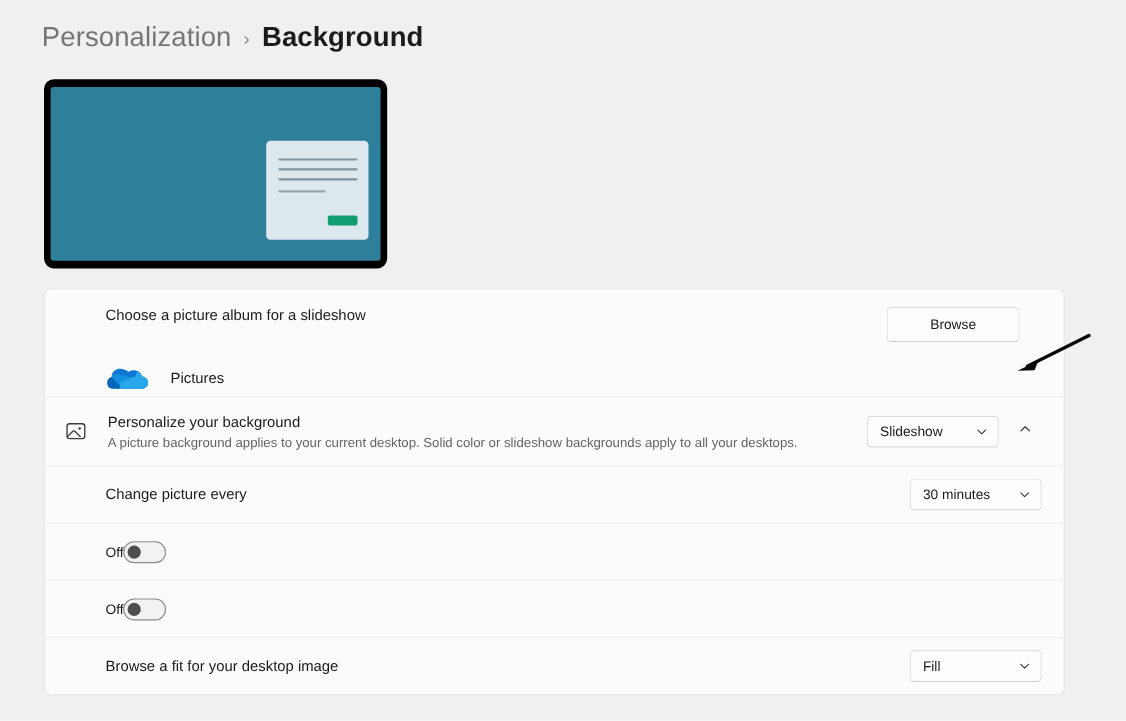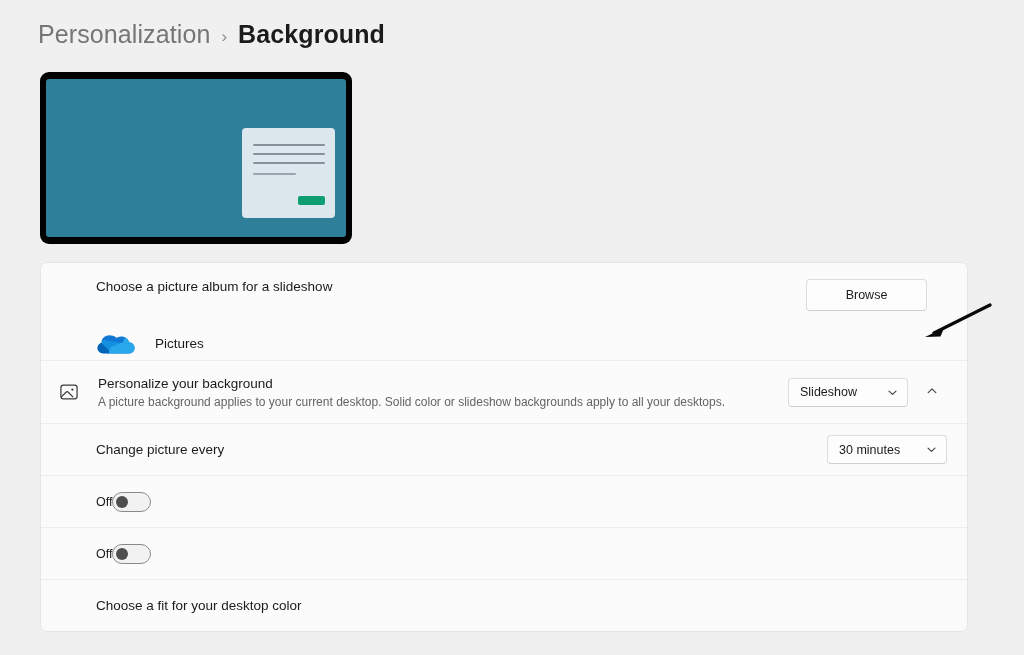--- a/index.html
+++ b/index.html
@@ -374,21 +374,29 @@
   <div class="row row-simple">
     <div class="toggle-wrap">
       <span class="toggle-state">Off</span>
       <span class="toggle">
         <span class="knob"></span>
       </span>
     </div>
   </div>
 
   <div class="row row-simple">
-    <span class="row-label">Choose a fit for your desktop color</span>
+    <span class="row-label">Browse a fit for your desktop image</span>
+    <div class="combo">
+      <span>Fill</span>
+      <span class="chev">
+        <svg width="11" height="11" viewBox="0 0 12 12" fill="none" stroke="currentColor" stroke-width="1.2" stroke-linecap="round" stroke-linejoin="round">
+            <path d="M2.2 4.4L6 8.1l3.8-3.7"></path>
+          </svg>
+      </span>
+    </div>
   </div>
 
 </div>
 
 <div class="annotation-arrow">
   <svg width="78" height="42" viewBox="0 0 78 42">
     <path d="M74 2 L18 30" stroke="#0a0a0a" stroke-width="3.2" stroke-linecap="round" fill="none"></path>
     <path d="M9 34 L28 25 L24.5 33.5 Z" fill="#0a0a0a"></path>
   </svg>
 </div>

